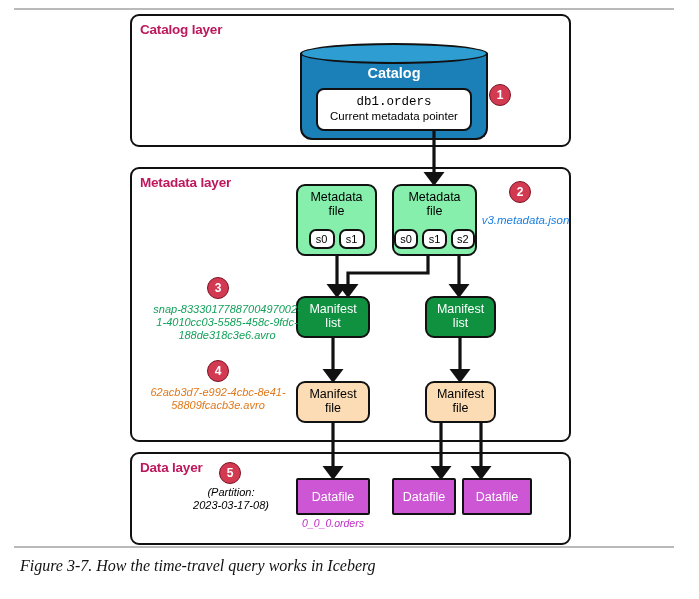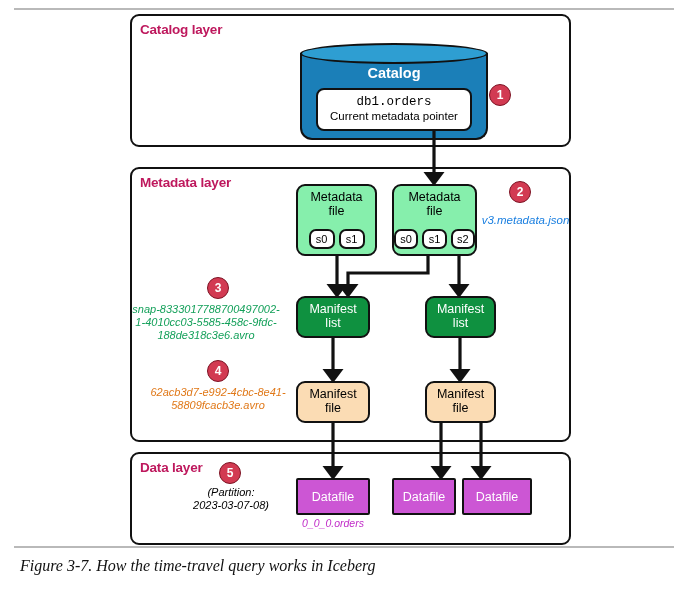--- a/index.html
+++ b/index.html
@@ -153,21 +153,21 @@
   .anno{
     position:absolute;font-style:italic;text-align:center;
     line-height:1.2;white-space:pre-line;
   }
   #anno-v3{
     left:478px;top:198px;width:95px;font-size:11.5px;color:#1a7fe0;
     text-align:center;
     margin-top:16px;
   }
   #anno-snap{
-    left:128px;top:303px;width:156px;font-size:11px;color:#14a05a;
+    left:149px;top:303px;width:156px;font-size:11px;color:#14a05a;
   }
   #anno-manifest{
     left:143px;top:386px;width:150px;font-size:11px;color:#e07818;
   }
   #anno-partition{
     left:182px;top:486px;width:98px;font-size:11px;color:#000;
   }
   #anno-parquet{
     left:286px;top:517px;width:94px;font-size:10.5px;color:#c02bc8;
     text-align:center;
@@ -245,21 +245,21 @@
   <div class="anno" id="anno-snap">snap-8333017788700497002-1-4010cc03-5585-458c-9fdc-188de318c3e6.avro</div>
 
   <div class="badge" id="badge-4">4</div>
   <div class="anno" id="anno-manifest">62acb3d7-e992-4cbc-8e41-58809fcacb3e.avro</div>
 
   <div class="layer" id="layer-data"></div>
   <div class="layer-title" id="title-data">Data layer</div>
 
   <div class="badge" id="badge-5">5</div>
   <div class="anno" id="anno-partition">(Partition:
-2023-03-07-08)</div>
+2023-03-17-08)</div>
 
   <div class="dfile" id="dfile-1">Datafile</div>
   <div class="dfile" id="dfile-2">Datafile</div>
   <div class="dfile" id="dfile-3">Datafile</div>
 
   <div class="anno" id="anno-parquet">0_0_0.orders</div>
 
   <svg id="wires" viewBox="0 0 699 599" xmlns="http://www.w3.org/2000/svg">
     <defs>
       <marker id="ah" markerWidth="7" markerHeight="7" refX="2.2" refY="3.5" orient="auto" markerUnits="strokeWidth">

